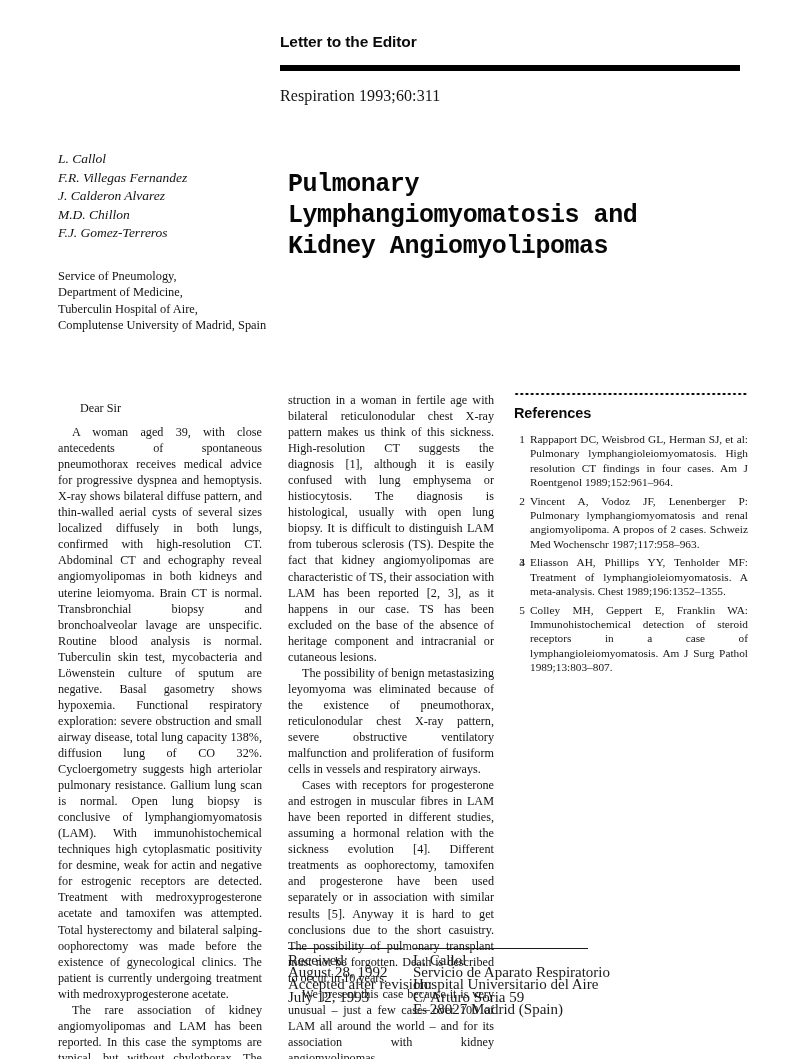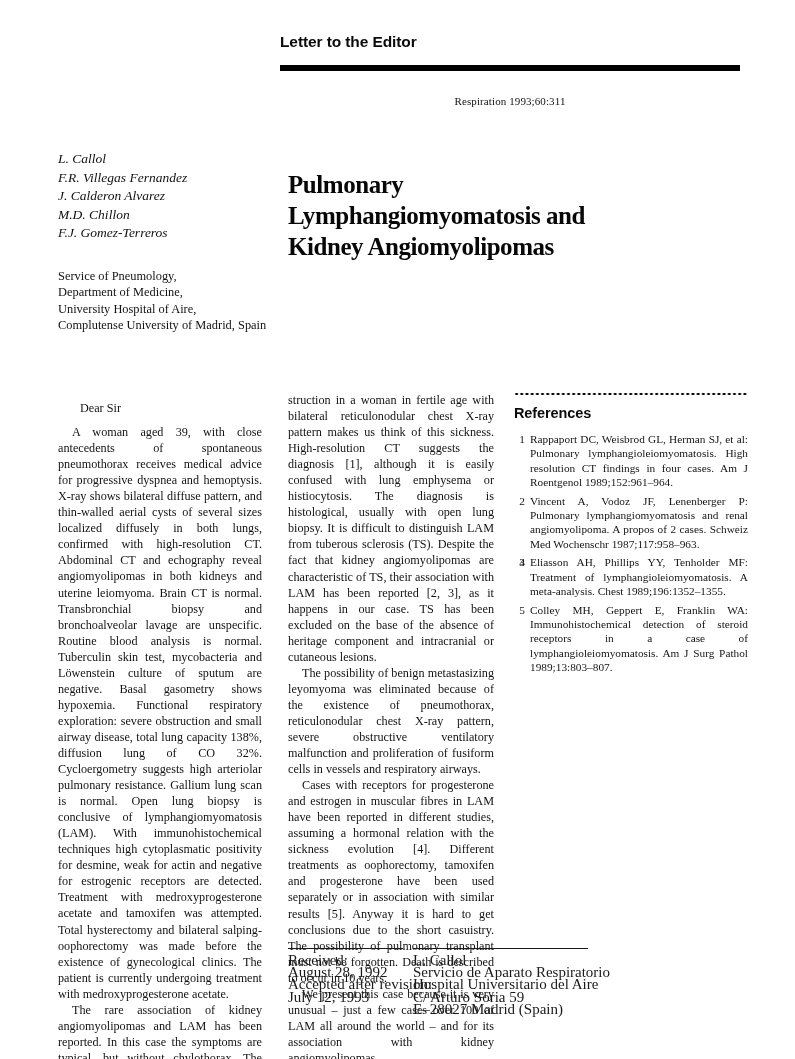--- a/index.html
+++ b/index.html
@@ -39,25 +39,24 @@
     color: #0b0b0b;
     margin: 0;
   }
   .masthead-rule {
     margin-top: 14px;
     height: 6px;
     background: #000000;
     width: 460px;
   }
   .masthead-citation {
-    margin-top: 24px;
-    font-size: 11px;
+    margin-top: 16px;
+    font-size: 16px;
     color: #141414;
     letter-spacing: 0.1px;
-    text-align: center;
   }
 
   
   .authors-block {
     position: absolute;
     left: 58px;
     top: 150px;
     width: 215px;
   }
   .author-name {
@@ -76,21 +75,21 @@
     color: #121212;
     white-space: nowrap;
   }
 
   
   .article-title {
     position: absolute;
     left: 288px;
     top: 152px;
     width: 350px;
-    font-family: Liberation Serif, serif;
+    font-family: Liberation Mono, monospace;
     font-weight: bold;
     font-size: 25px;
     line-height: 31px;
     letter-spacing: -0.45px;
     color: #070707;
   }
 
   
   .body-area {
     position: absolute;
@@ -203,21 +202,21 @@
     <div>
       <div class="author-name">L. Callol</div>
       <div class="author-name">F.R. Villegas Fernandez</div>
       <div class="author-name">J. Calderon Alvarez</div>
       <div class="author-name">M.D. Chillon</div>
       <div class="author-name">F.J. Gomez-Terreros</div>
     </div>
     <div class="affiliation-block">
       <div class="affiliation-line">Service of Pneumology,</div>
       <div class="affiliation-line">Department of Medicine,</div>
-      <div class="affiliation-line">University Hospital of Aire,</div>
+      <div class="affiliation-line">Tuberculin Hospital of Aire,</div>
       <div class="affiliation-line">Complutense University of Madrid, Spain</div>
     </div>
   </div>
 
   <h1 class="article-title">Pulmonary Lymphangiomyomatosis and Kidney Angiomyolipomas</h1>
 
   <div class="body-area">
 
     <div class="col col-1">
       <p class="body-p salutation">Dear Sir</p>

